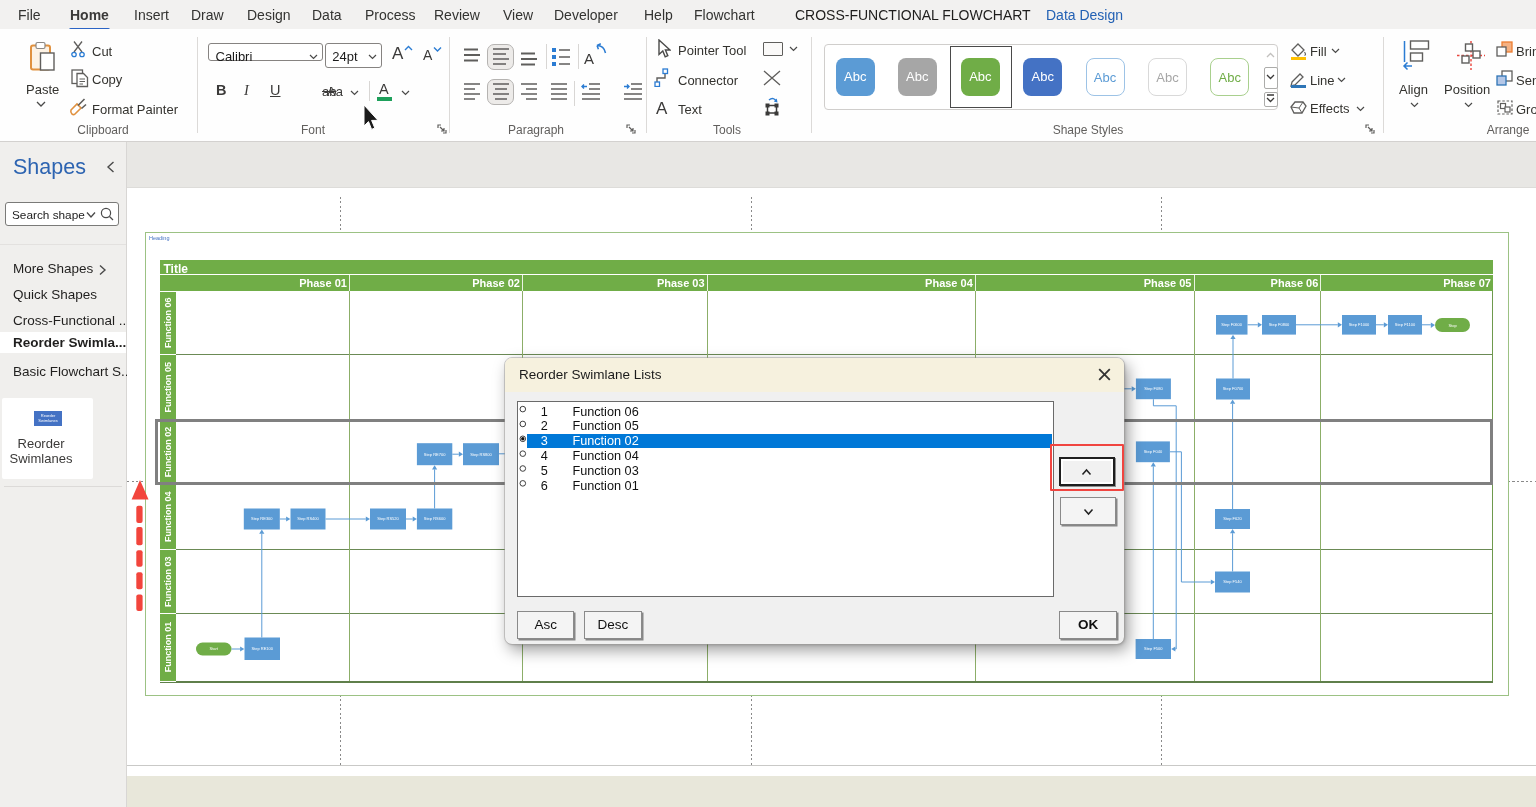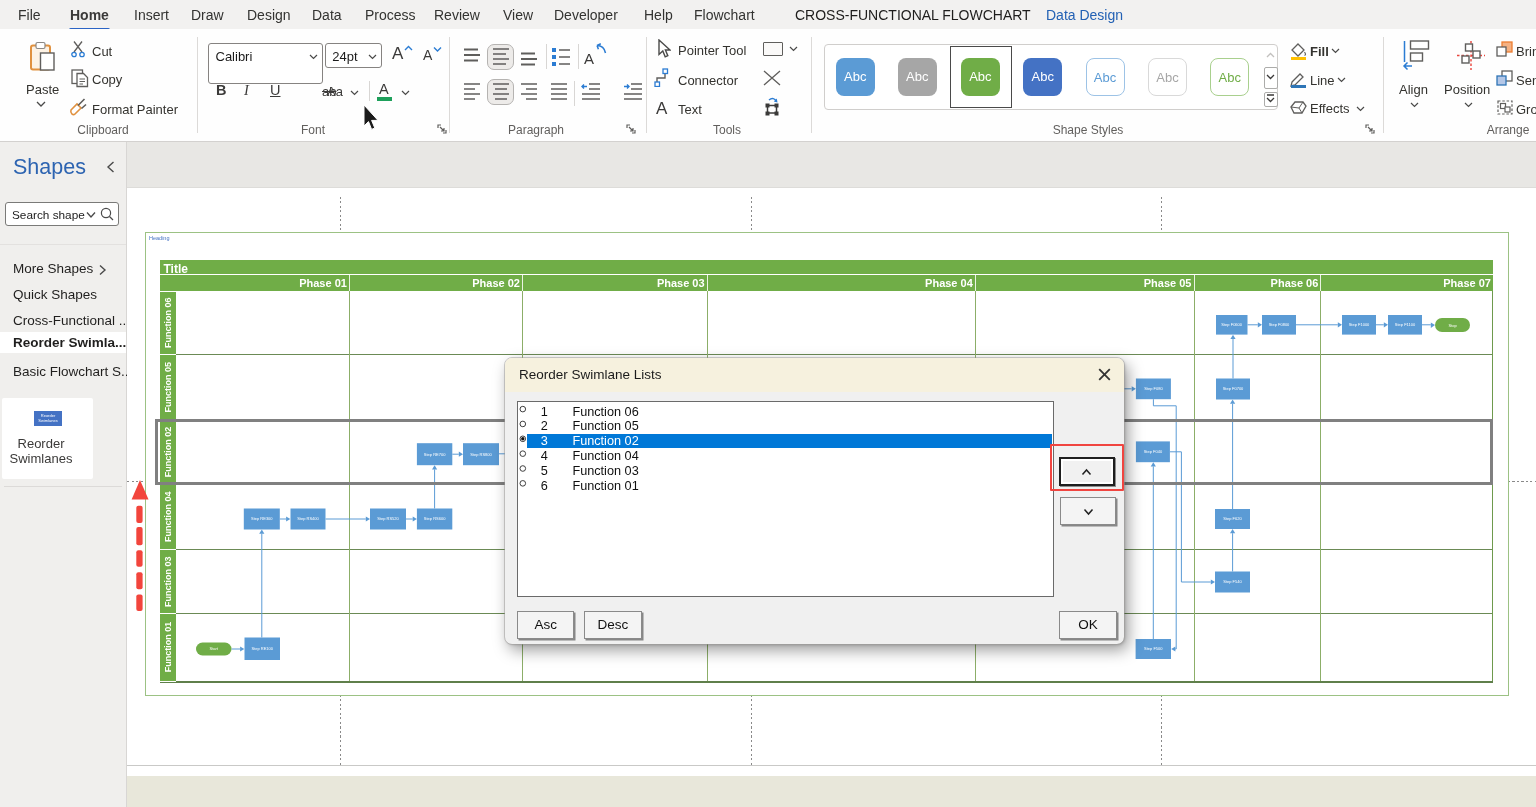--- a/index.html
+++ b/index.html
@@ -87,21 +87,21 @@
       <path d="M6,4.5 L6,17.5 L16.5,17.5 L16.5,8.5 L12.5,4.5 Z" fill="#fff" stroke="#5f5e5c" stroke-width="1.3"></path>
       <path d="M8.5,10 L14,10 M8.5,12.5 L14,12.5 M8.5,15 L12,15" stroke="#5f5e5c" stroke-width="1"></path>
     </svg>
     <div class="rtext" style="left:92px;top:43.3px;">Copy</div>
     <svg class="ab" style="left:69px;top:67.5px;" width="20" height="20" viewBox="0 0 20 20">
       <path d="M2,13 L8,7 L12,11 L6,17 C4,19 1,16 2,13 Z" fill="#fff" stroke="#E0913F" stroke-width="1.6"></path>
       <path d="M9,8.5 L15.5,2 M12.5,11.5 L17,7.5" stroke="#5f5e5c" stroke-width="1.6"></path>
     </svg>
     <div class="rtext" style="left:92px;top:72.6px;">Format Painter</div>
 
-    <div class="combo" style="left:207.5px;top:13.6px;width:115px;height:41px;box-sizing:border-box;">
+    <div class="combo" style="left:207.5px;top:13.6px;width:115px;height:18px;box-sizing:border-box;">
       <span class="ab" style="left:7px;top:5px;font-size:13px;color:#1b1b1b;">Calibri</span>
       <svg class="ab" style="left:100px;top:10px;" width="9" height="7" viewBox="0 0 9 7">
           <path d="M1,1 L4.5,4.5 L8,1" fill="none" stroke="#4a4a49" stroke-width="1.2"></path>
         </svg>
     </div>
     <div class="combo" style="left:325.2px;top:13.6px;width:56.6px;height:25.7px;box-sizing:border-box;">
       <span class="ab" style="left:6px;top:5px;font-size:13px;color:#1b1b1b;">24pt</span>
       <svg class="ab" style="left:42px;top:10px;" width="9" height="7" viewBox="0 0 9 7">
           <path d="M1,1 L4.5,4.5 L8,1" fill="none" stroke="#4a4a49" stroke-width="1.2"></path>
         </svg>
@@ -233,21 +233,21 @@
       </svg>
     <div class="ab" style="box-sizing:border-box;left:1263.6px;top:62.6px;width:14.3px;height:15.3px;background:#fff;border:1px solid #ACACAA;border-radius:2px;"></div>
     <svg class="ab" style="left:1266px;top:65px;" width="9" height="10" viewBox="0 0 9 10">
         <path d="M1,1 L8,1 M1,4 L4.5,7.5 L8,4" fill="none" stroke="#3b3a39" stroke-width="1.3"></path>
       </svg>
     <svg class="ab" style="left:1289.5px;top:14px;" width="17" height="17" viewBox="0 0 17 17">
       <path d="M8,1 L14,7 L8,13 L2,7 Z" fill="#fff" stroke="#5f5e5c" stroke-width="1.3"></path>
         <path d="M14.5,9 C15.8,10.8 15.8,12 14.5,12.5" fill="none" stroke="#5f5e5c" stroke-width="1.2"></path>
       <rect x="1" y="14" width="15" height="3" fill="#FFC000"></rect>
     </svg>
-    <div class="rtext" style="left:1310px;top:14.6px;font-weight:bold;">Fill</div>
+    <div class="rtext" style="left:1310px;top:14.6px;">Fill</div>
     <svg class="ab" style="left:1331px;top:18.5px;" width="9" height="7" viewBox="0 0 9 7">
         <path d="M1,1 L4.5,4.5 L8,1" fill="none" stroke="#4a4a49" stroke-width="1.2"></path>
       </svg>
     <svg class="ab" style="left:1289.5px;top:42px;" width="17" height="17" viewBox="0 0 17 17">
       <path d="M2,11 L10,3 L13,6 L5,14 L1,15 Z" fill="#fff" stroke="#5f5e5c" stroke-width="1.3"></path>
       <rect x="1" y="14" width="15" height="3" fill="#2E75B6"></rect>
     </svg>
     <div class="rtext" style="left:1310px;top:43.6px;">Line</div>
     <svg class="ab" style="left:1337px;top:47.5px;" width="9" height="7" viewBox="0 0 9 7">
         <path d="M1,1 L4.5,4.5 L8,1" fill="none" stroke="#4a4a49" stroke-width="1.2"></path>
@@ -551,18 +551,18 @@
     </div>
     <div class="ab" style="box-sizing:border-box;left:544.7px;top:86.3px;width:74.8px;height:47px;border:2.6px solid #F04540;border-radius:1px;"></div>
     <div class="ab" style="box-sizing:border-box;left:553.6px;top:98.8px;width:56.6px;height:29.1px;background:#F1F1F1;border:2px solid #1f1f1f;box-shadow:inset 0 0 0 2px #fff,1px 1px 0 rgba(100,100,100,.7);text-align:center;"><svg style="margin-top:9px" width="11" height="8" viewBox="0 0 11 8">
           <path d="M1.5,6.5 L5.5,2 L9.5,6.5" fill="none" stroke="#222" stroke-width="1.5"></path>
         </svg></div>
     <div class="wbtn" style="left:555.3px;top:138.8px;width:54.2px;height:26.5px;"><svg style="margin-top:10px" width="11" height="8" viewBox="0 0 11 8">
           <path d="M1.5,1.5 L5.5,6 L9.5,1.5" fill="none" stroke="#222" stroke-width="1.5"></path>
         </svg></div>
     <div class="wbtn" style="left:12.2px;top:253px;width:55px;height:26px;line-height:25px;">Asc</div>
     <div class="wbtn" style="left:78.8px;top:253px;width:56px;height:26px;line-height:25px;">Desc</div>
-    <div class="wbtn" style="left:553.7px;top:253px;width:56.7px;height:26px;line-height:25px;">OK</div>
+    <div class="wbtn" style="left:553.7px;top:253px;width:56.7px;height:26px;line-height:25px;font-weight:bold;">OK</div>
   </div>
   <svg class="ab" style="left:363px;top:104px;" width="18" height="27" viewBox="0 0 18 27">
       <path d="M1,1 L1,22 L5.5,17.6 L8.6,25.4 L11.8,24 L8.6,16.4 L15,16.4 Z" fill="#1b1b1b" stroke="#fff" stroke-width="1"></path>
     </svg>
 </div>
 
 </body></html>

